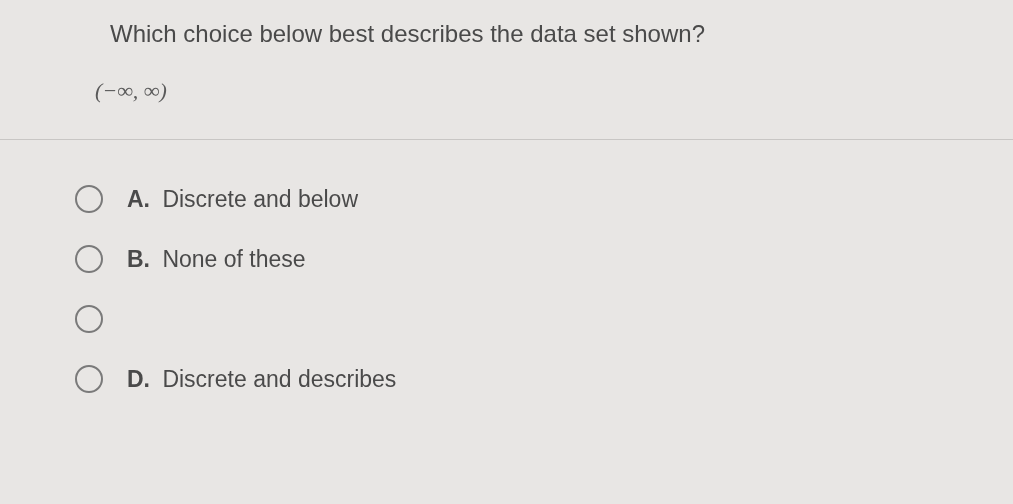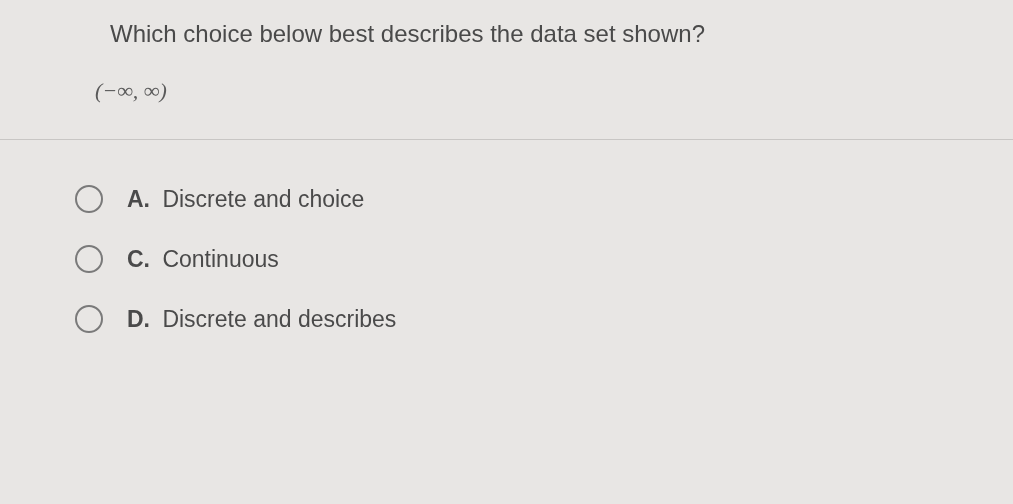--- a/index.html
+++ b/index.html
@@ -75,31 +75,34 @@
   <div class="interval-notation">(−∞, ∞)</div>
 </div>
 
 <hr class="divider">
 
 <div class="choices">
   <div class="choice-row">
     <div class="radio-circle"></div>
     <div class="choice-label">
       <span class="choice-letter">A.</span>
-      <span>Discrete and choice</span>
+      <span>Discrete and below</span>
     </div>
   </div>
-
 
   <div class="choice-row">
     <div class="radio-circle"></div>
     <div class="choice-label">
-      <span class="choice-letter">C.</span>
-      <span>Continuous</span>
+      <span class="choice-letter">B.</span>
+      <span>None of these</span>
     </div>
+  </div>
+
+  <div class="choice-row">
+    <div class="radio-circle"></div>
   </div>
 
   <div class="choice-row">
     <div class="radio-circle"></div>
     <div class="choice-label">
       <span class="choice-letter">D.</span>
       <span>Discrete and describes</span>
     </div>
   </div>
 </div>

